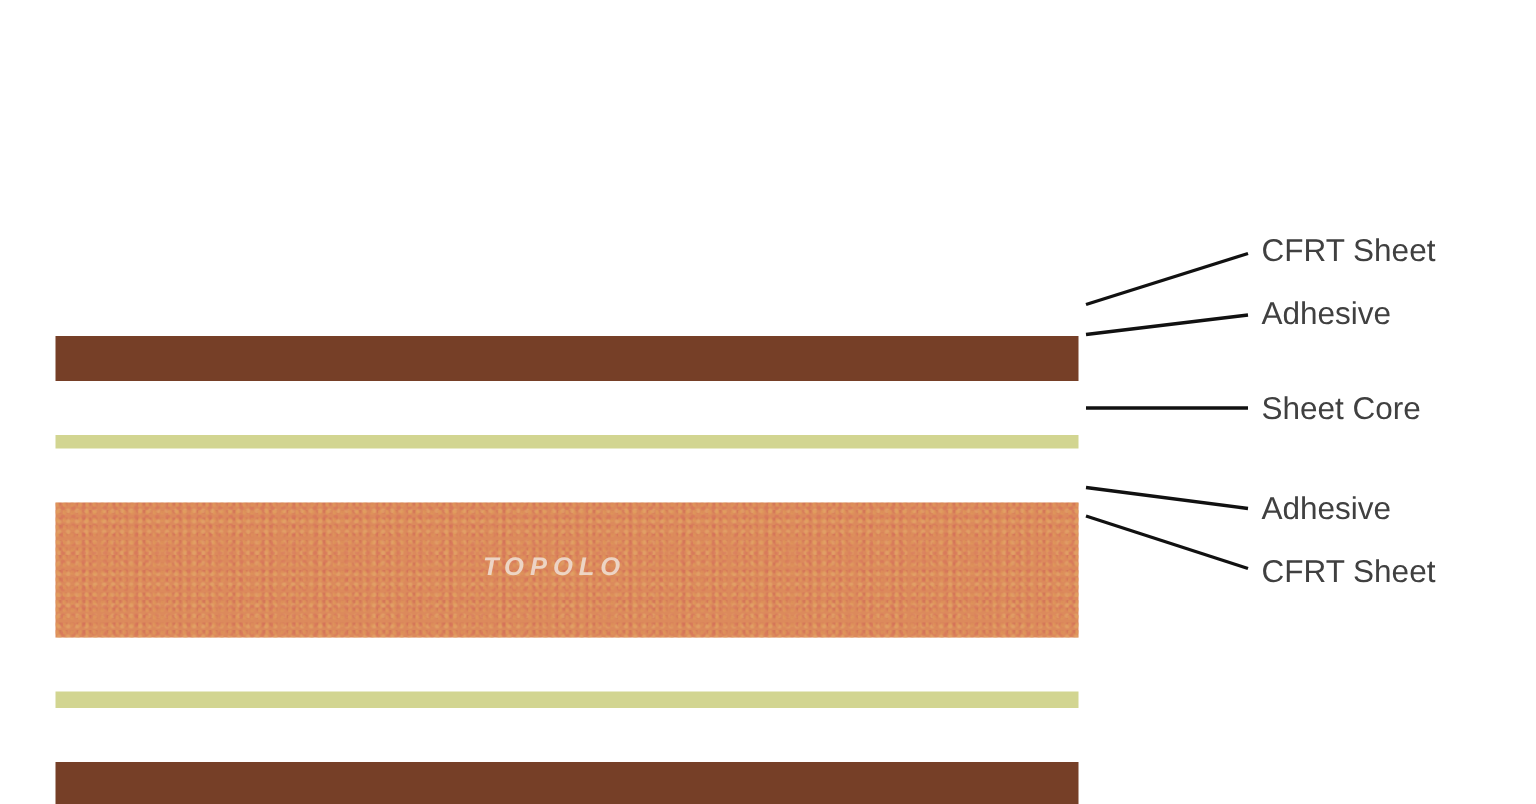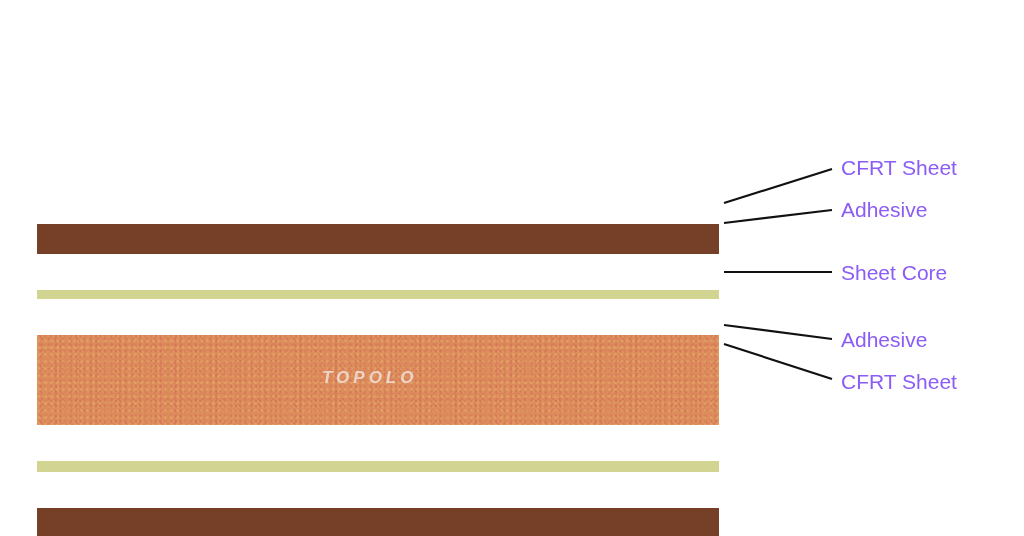--- a/index.html
+++ b/index.html
@@ -16,21 +16,21 @@
         radial-gradient(circle at 40% 80%, rgba(230,180,110,0.5) 0 1px, transparent 2px),
         radial-gradient(circle at 85% 15%, rgba(205,100,85,0.5) 0 1px, transparent 2px);
       background-size: 5px 5px, 7px 6px, 6px 7px, 4px 5px;
     }
     .logo {
       position: absolute; left: 285px; top: 33px;
       color: rgba(240,225,215,0.85); font-weight: bold; font-style: italic;
       font-size: 17px; letter-spacing: 4px;
     }
     svg.leaders { position: absolute; left: 0; top: 0; }
-    .label { position: absolute; font-size: 21px; color: #8b5cf6; white-space: nowrap; }
+    .label { position: absolute; font-size: 21px; color: #404040; white-space: nowrap; }
   </style>
 </head>
 <body>
 
 <div class="stack">
   <div class="layer sheet" style="height:30px"></div>
   <div class="layer adhesive" style="height:9px"></div>
   <div class="layer foam" style="height:90px">
     <span class="logo">TOPOLO</span>
   </div>

